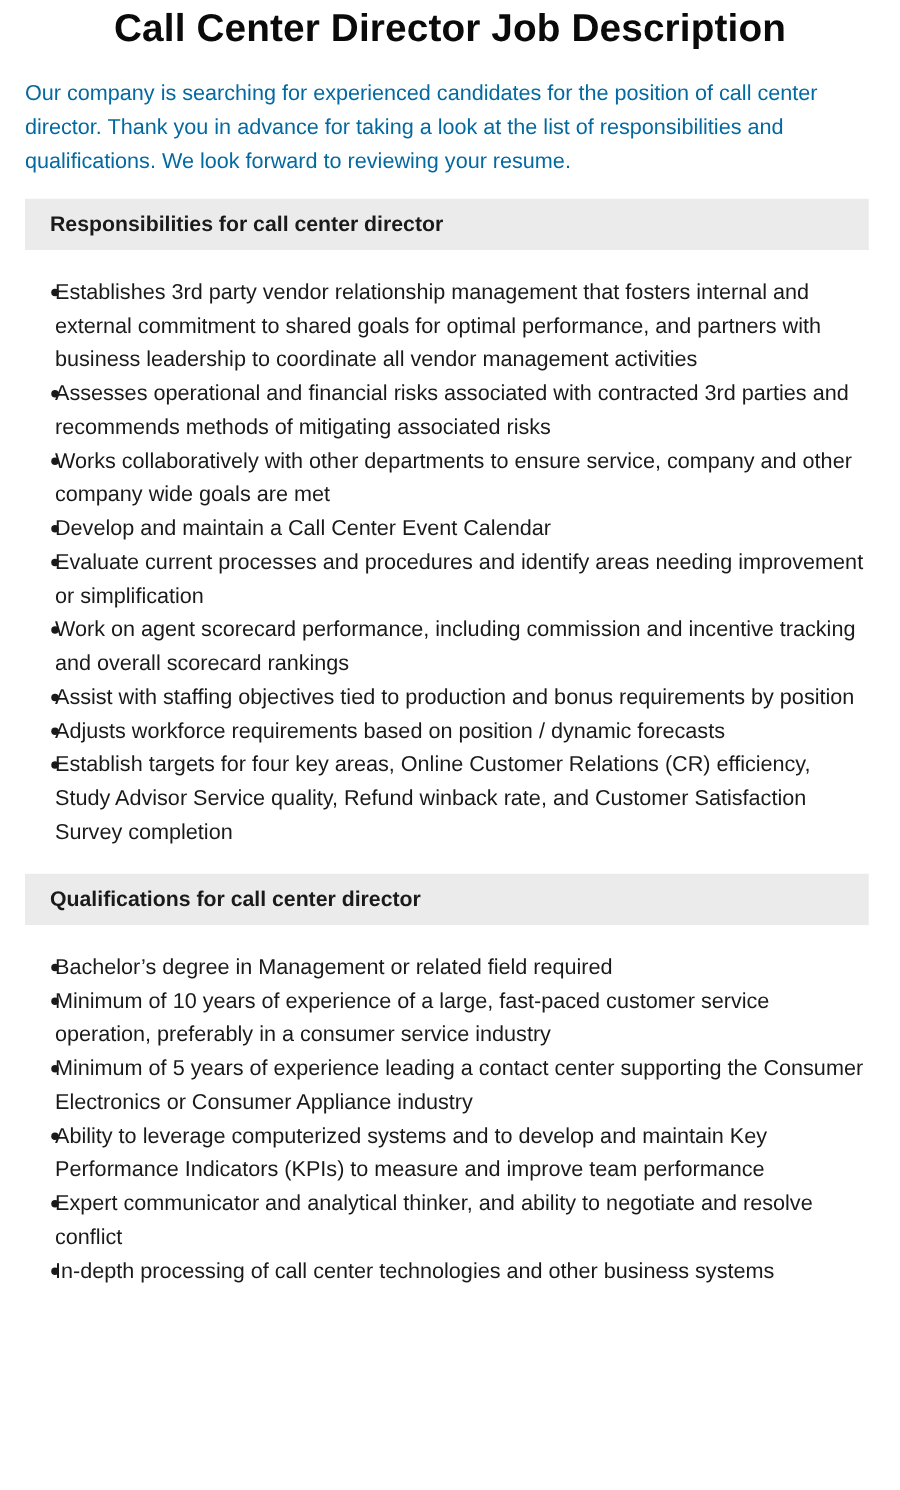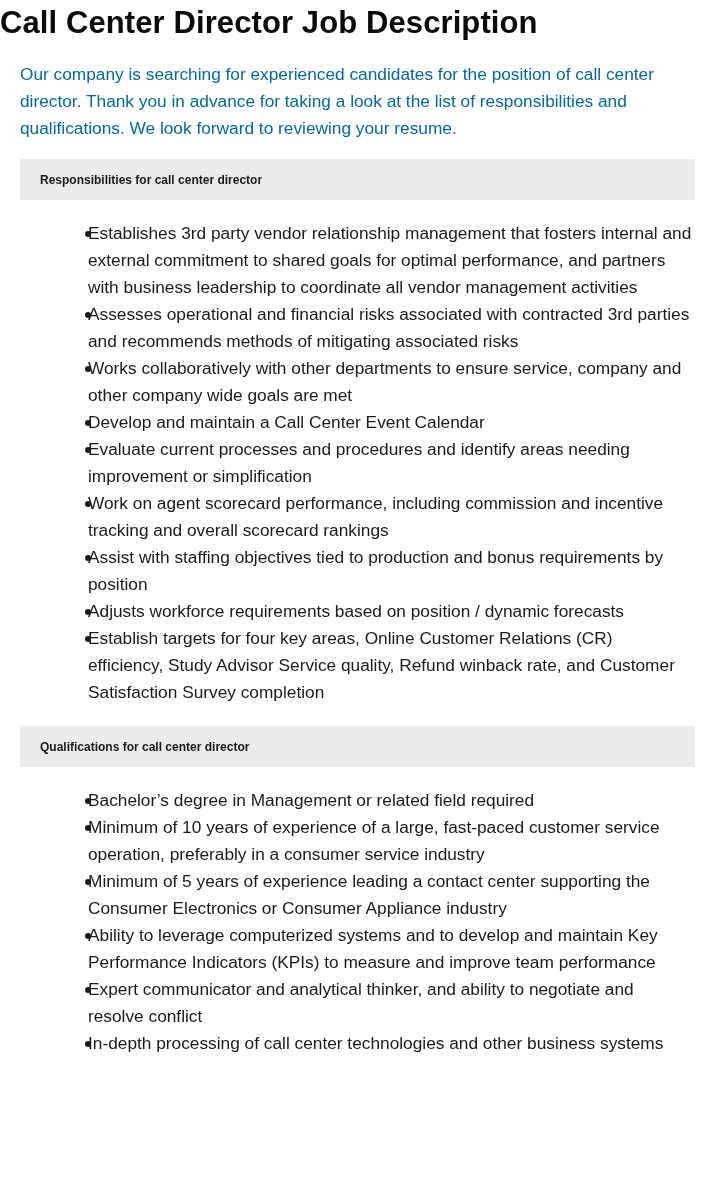--- a/index.html
+++ b/index.html
@@ -16,59 +16,58 @@
     }
     .page {
       position: relative;
       width: 720px;
     }
     .title {
       margin: 0;
       padding-top: 2px;
       height: 48px;
       line-height: 42px;
-      text-align: left;
+      text-align: center;
       font-size: 31px;
       font-weight: bold;
       color: #0a0a0a;
       letter-spacing: 0.1px;
     }
     .intro {
       margin: 11px 20px 0 20px;
       font-size: 17.3px;
       line-height: 27px;
       color: #0369a1;
     }
     .section-header {
       margin: 17px 25px 0 20px;
       height: 41px;
       background: #ebebeb;
       display: flex;
       align-items: center;
       padding-left: 20px;
       box-sizing: border-box;
-      font-size: 12px;
+      font-size: 17px;
       font-weight: bold;
       color: #1a1a1a;
     }
     .list {
       list-style: none;
       margin: 0;
       padding: 0;
     }
     .list.resp { margin-top: 20px; }
     .list.qual { margin-top: 20px; }
     .list li {
       position: relative;
       padding-left: 44px;
       padding-right: 28px;
       font-size: 17.3px;
       line-height: 27px;
       color: #1a1a1a;
-      margin-left: 44px;
     }
     .list li .bullet {
       position: absolute;
       left: 41px;
       top: 11px;
       width: 6px;
       height: 6px;
       border-radius: 50%;
       background: #1a1a1a;
     }

